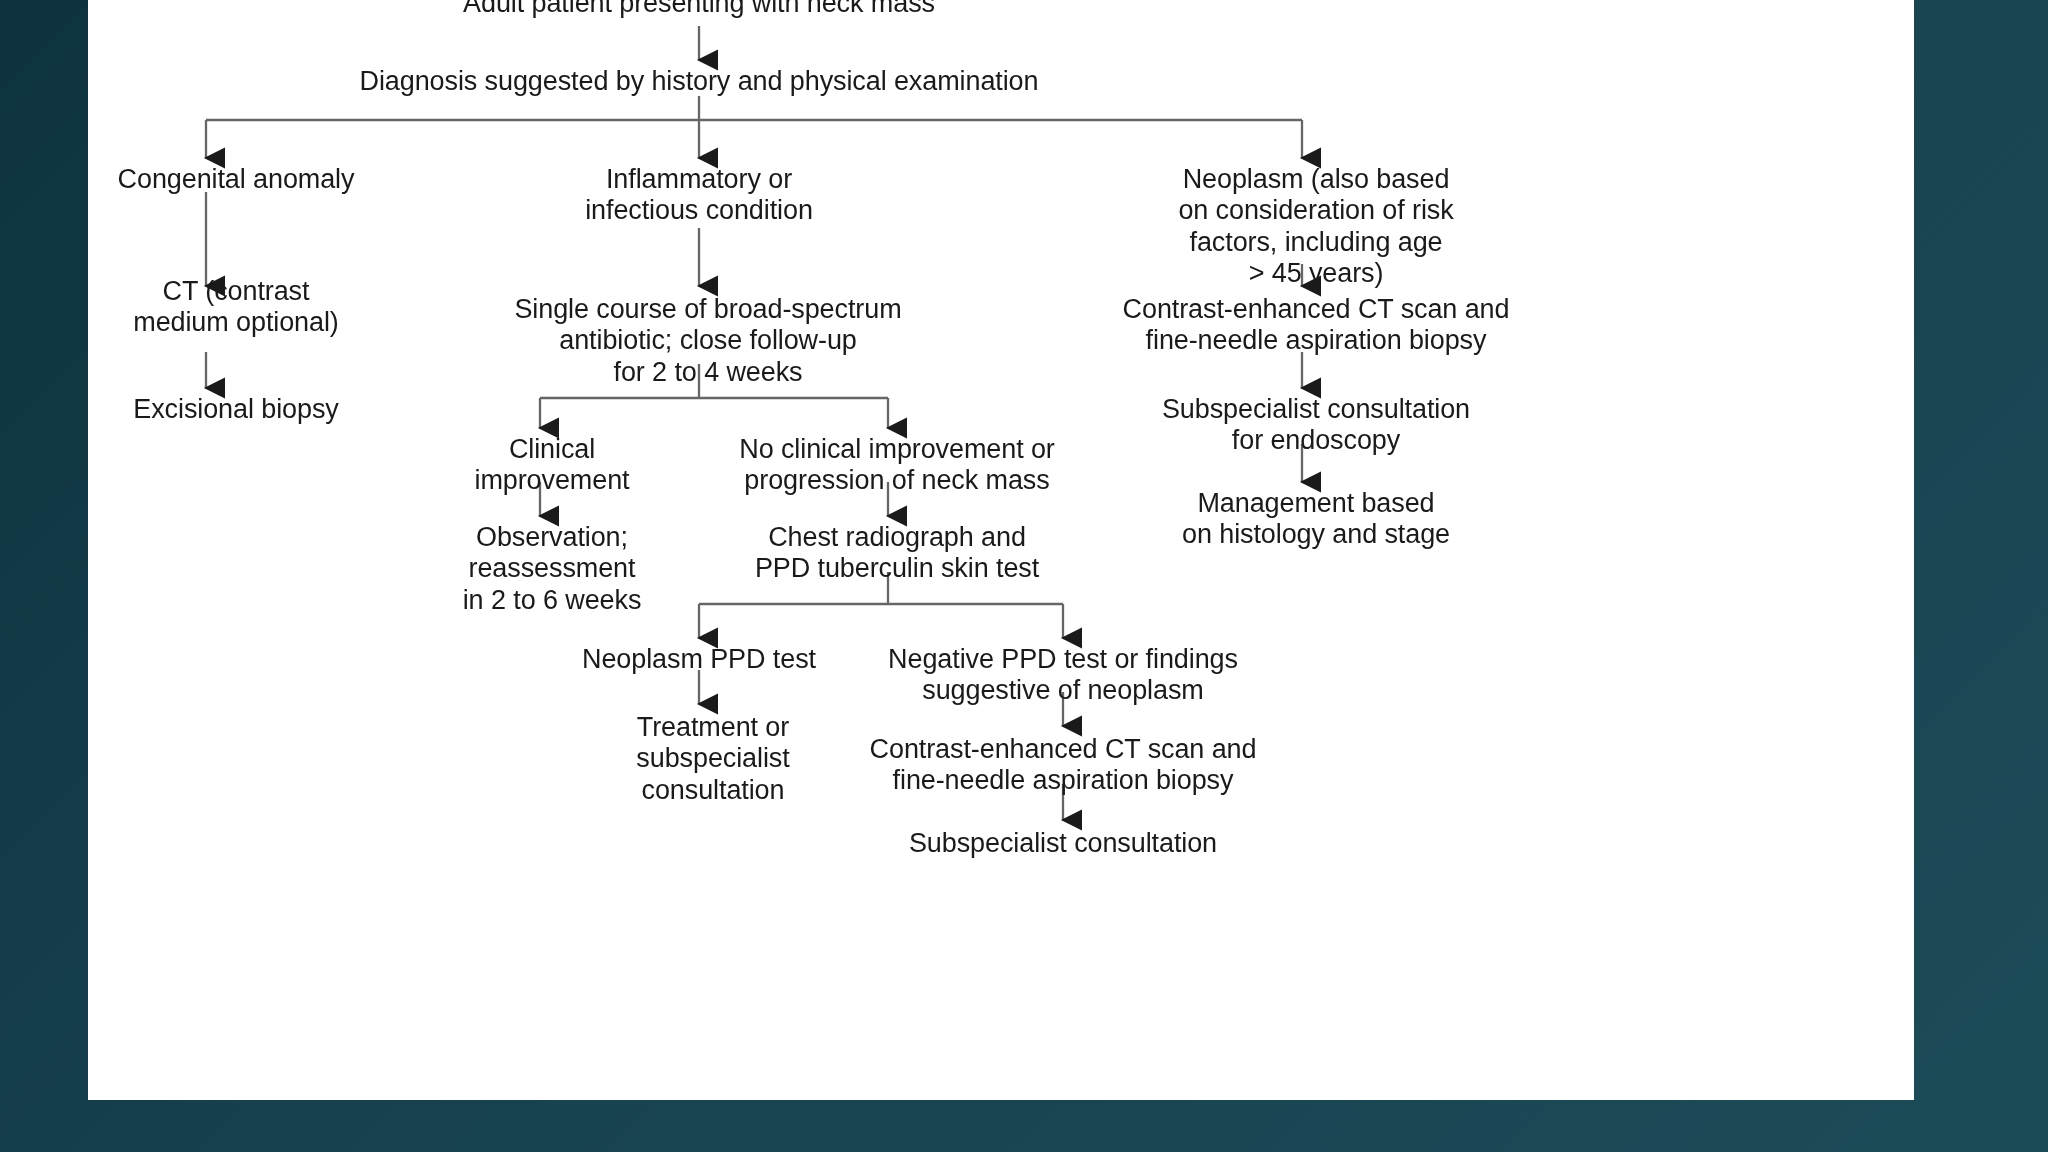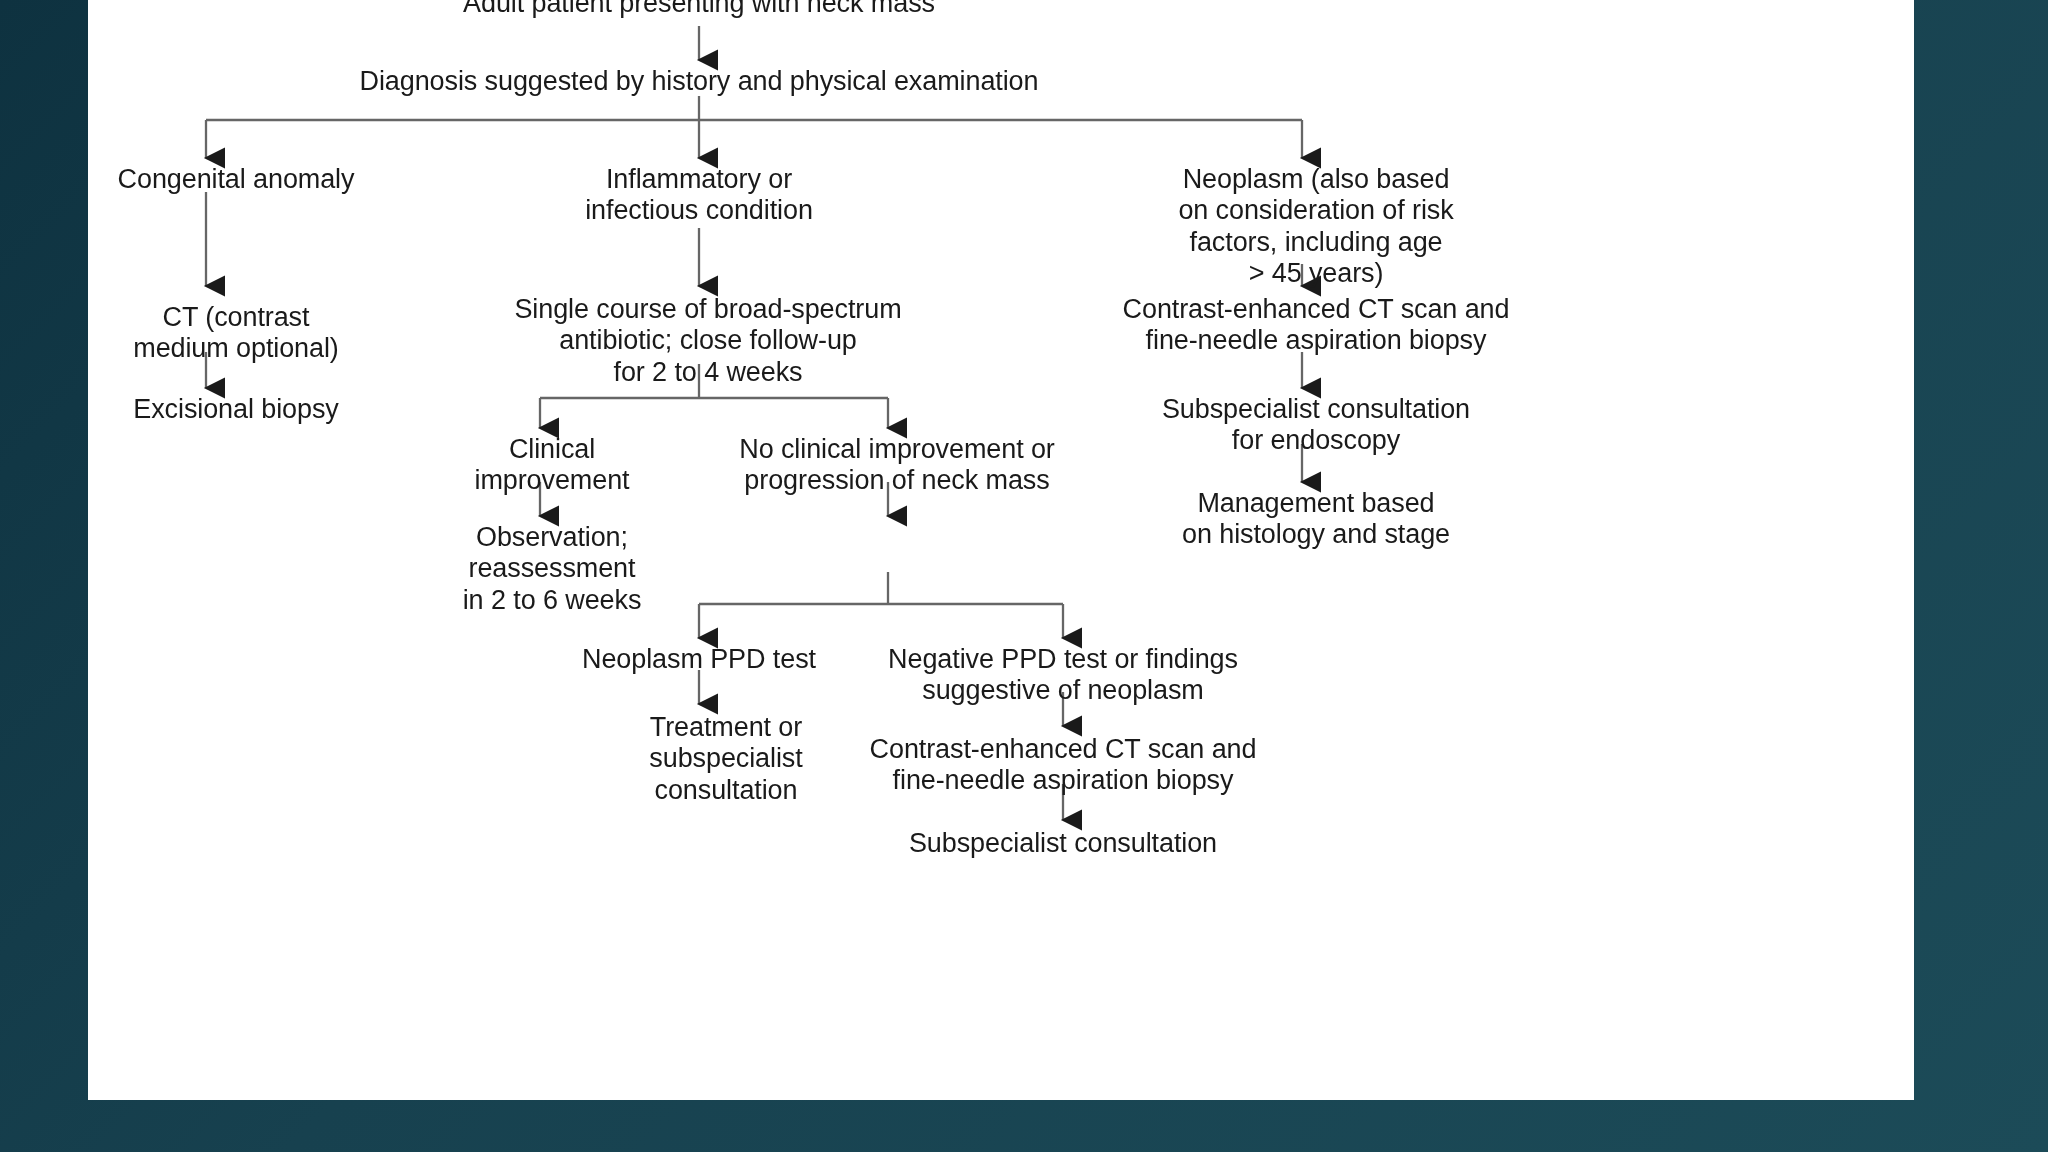--- a/index.html
+++ b/index.html
@@ -105,21 +105,21 @@
     <div class="node c" style="left:148px; top:172px;">Congenital anomaly</div>
 
     <div class="node c" style="left:611px; top:172px;">Inflammatory or
 infectious condition</div>
 
     <div class="node c" style="left:1228px; top:172px;">Neoplasm (also based
 on consideration of risk
 factors, including age
 &gt; 45 years)</div>
 
-    <div class="node c" style="left:148px; top:310px;">CT (contrast
+    <div class="node c" style="left:148px; top:284px;">CT (contrast
 medium optional)</div>
 
     <div class="node c" style="left:148px; top:402px;">Excisional biopsy</div>
 
     <div class="node c" style="left:620px; top:302px;">Single course of broad-spectrum
 antibiotic; close follow-up
 for 2 to 4 weeks</div>
 
     <div class="node c" style="left:1228px; top:302px;">Contrast-enhanced CT scan and
 fine-needle aspiration biopsy</div>
@@ -133,27 +133,29 @@
     <div class="node c" style="left:464px; top:442px;">Clinical
 improvement</div>
 
     <div class="node c" style="left:809px; top:442px;">No clinical improvement or
 progression of neck mass</div>
 
     <div class="node c" style="left:464px; top:530px;">Observation;
 reassessment
 in 2 to 6 weeks</div>
 
+    <div class="node c" style="left:809px; top:530px;">Chest radiograph and
+PPD tuberculin skin test</div>
 
     <div class="node c" style="left:611px; top:652px;">Neoplasm PPD test</div>
 
     <div class="node c" style="left:975px; top:652px;text-align:center;">Negative PPD test or findings
 suggestive of neoplasm</div>
 
-    <div class="node c" style="left:638px; top:720px;">Treatment or
+    <div class="node c" style="left:625px; top:720px;">Treatment or
 subspecialist
 consultation</div>
 
     <div class="node c" style="left:975px; top:742px;">Contrast-enhanced CT scan and
 fine-needle aspiration biopsy</div>
 
     <div class="node c" style="left:975px; top:836px;">Subspecialist consultation</div>
 
   </div>
 </div>

